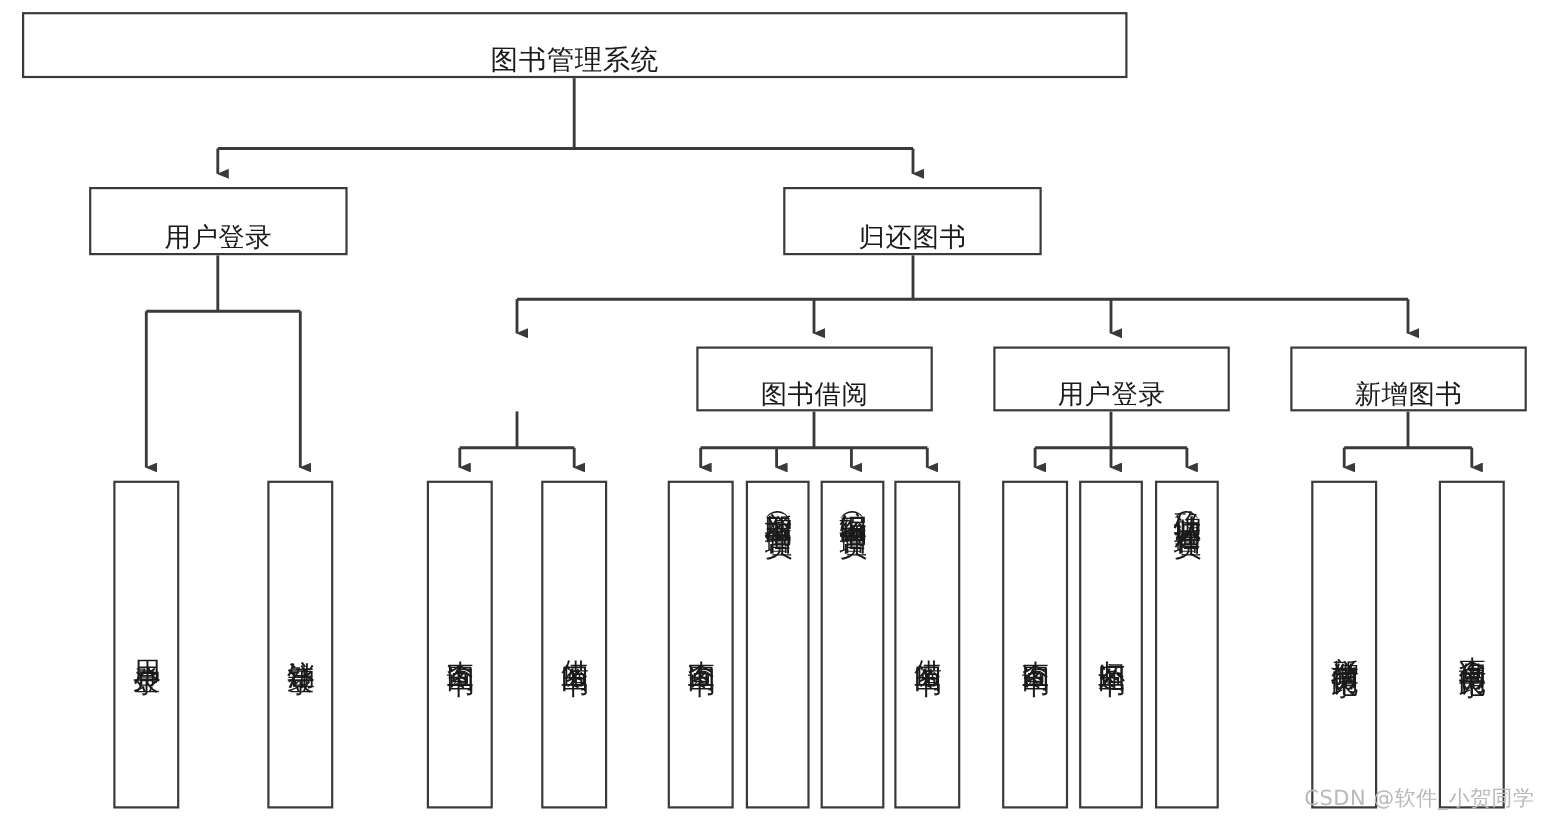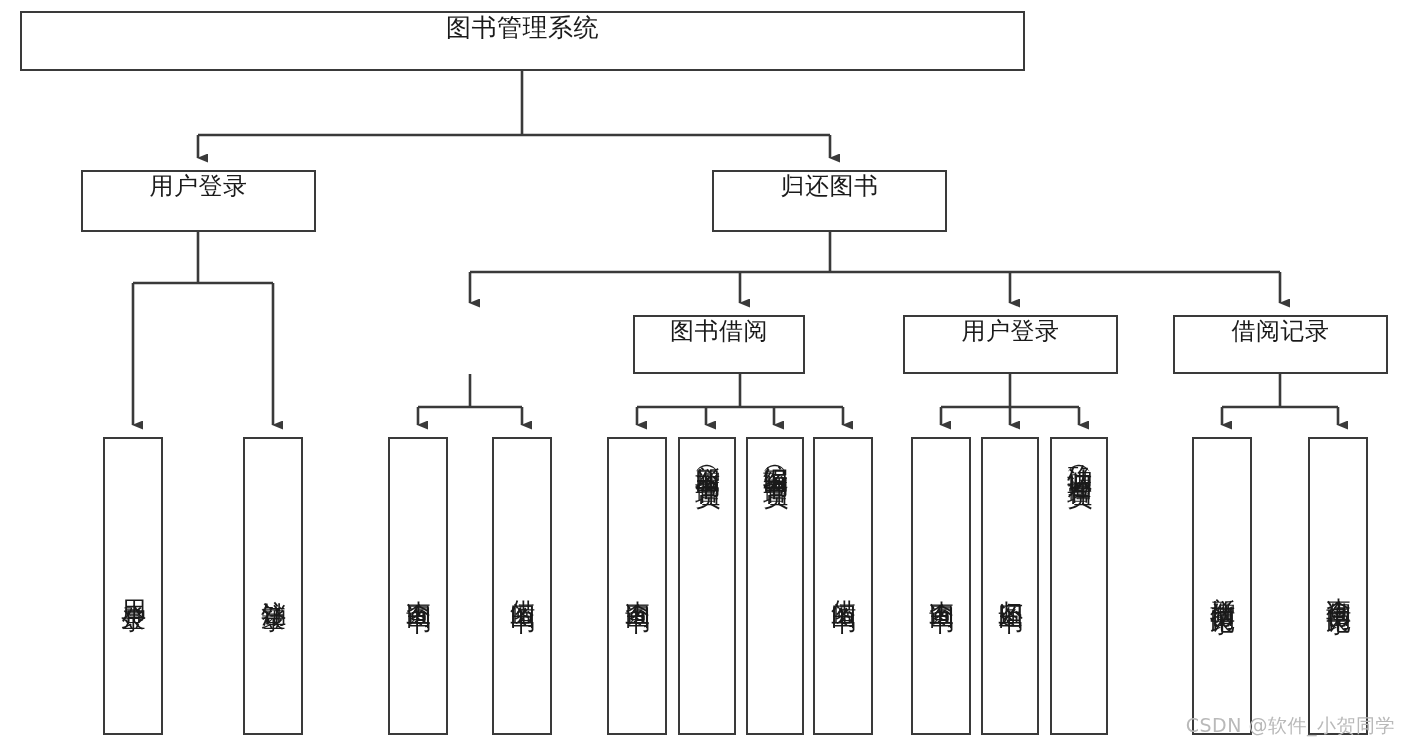--- a/index.html
+++ b/index.html
@@ -25,21 +25,21 @@
     width: 1405px;
     height: 747px;
     pointer-events: none;
   }
   .node {
     position: absolute;
     box-sizing: border-box;
     background: #ffffff;
     border: 2px solid #3a3a3a;
     display: flex;
-    align-items: flex-start;
+    align-items: flex-end;
     justify-content: center;
     color: #1a1a1a;
   }
   .node-label {
     display: block;
     text-align: center;
     line-height: 1.18;
     letter-spacing: 0.5px;
   }
   .node.horizontal .node-label {
@@ -136,28 +136,28 @@
     <span class="node-label">图书管理系统</span>
   </div>
 
   <div class="node horizontal" style="left:81px; top:170px; width:235px; height:62px;">
     <span class="node-label">用户登录</span>
   </div>
   <div class="node horizontal" style="left:712px; top:170px; width:235px; height:62px;">
     <span class="node-label">归还图书</span>
   </div>
 
-  <div class="node horizontal" style="left:633px; top:315px; width:172px; height:59px;">
+  <div class="node horizontal" style="left:633px; top:315px; width:215px; height:59px;">
     <span class="node-label">图书借阅</span>
   </div>
   <div class="node horizontal" style="left:903px; top:315px; width:215px; height:59px;">
     <span class="node-label">用户登录</span>
   </div>
   <div class="node horizontal" style="left:1173px; top:315px; width:215px; height:59px;">
-    <span class="node-label">借阅记录</span>
+    <span class="node-label">新增图书</span>
   </div>
 
   <div class="node vertical center-text" style="left:103px; top:437px; width:60px; height:298px;">
     <span class="node-label">用户登录</span>
   </div>
   <div class="node vertical center-text" style="left:243px; top:437px; width:60px; height:298px;">
     <span class="node-label">注销登录</span>
   </div>
 
   <div class="node vertical center-text" style="left:388px; top:437px; width:60px; height:298px;">

